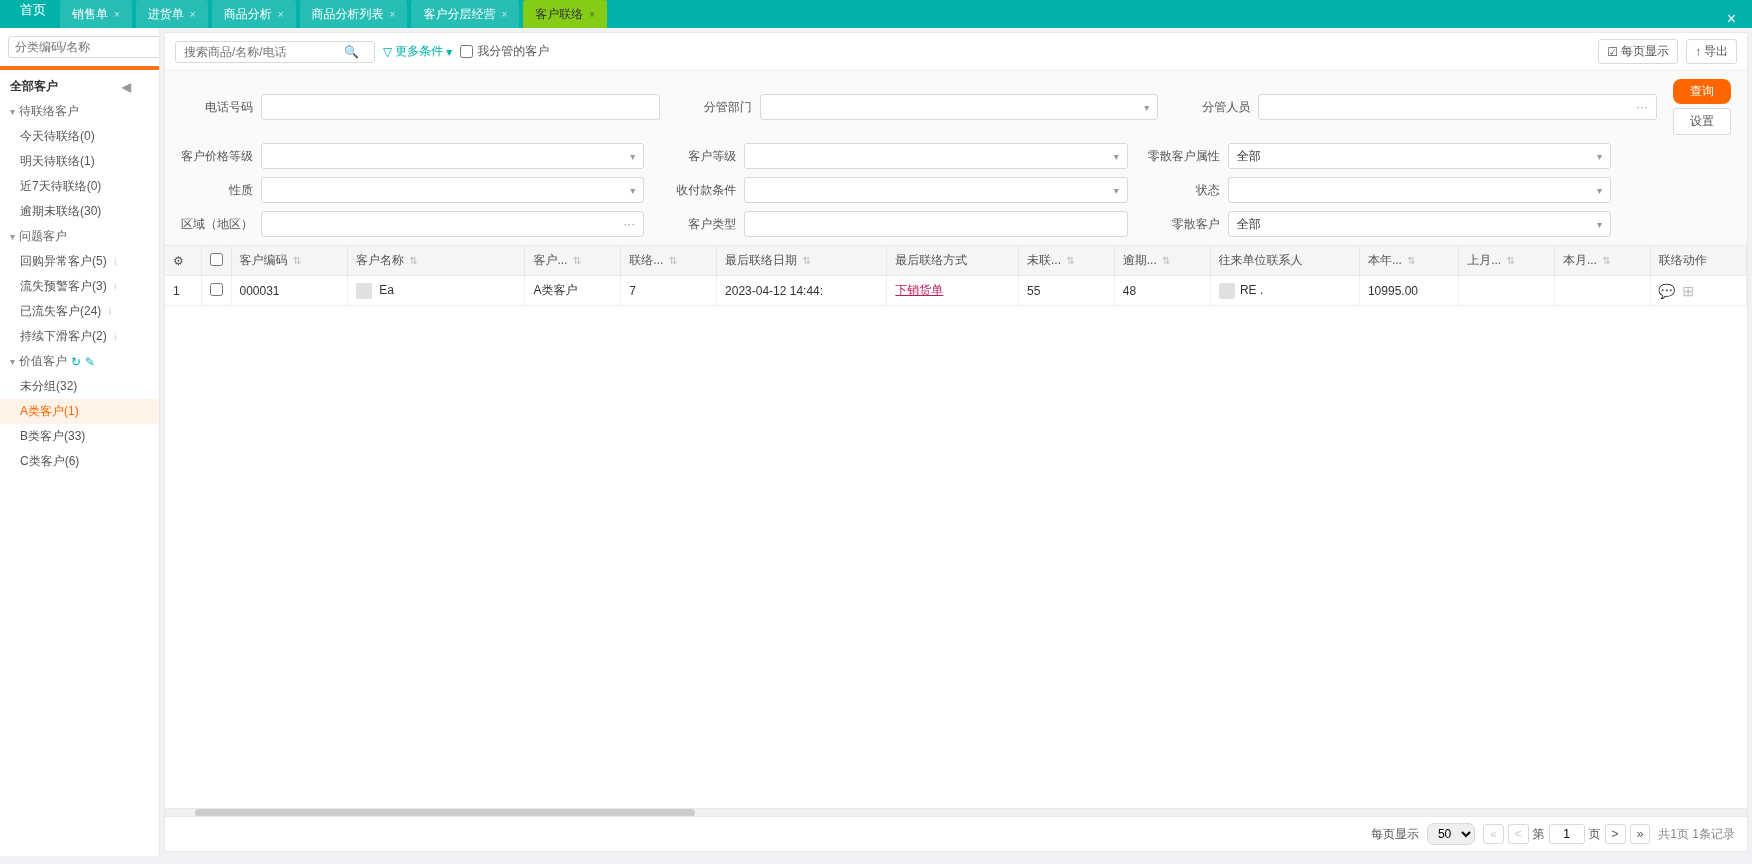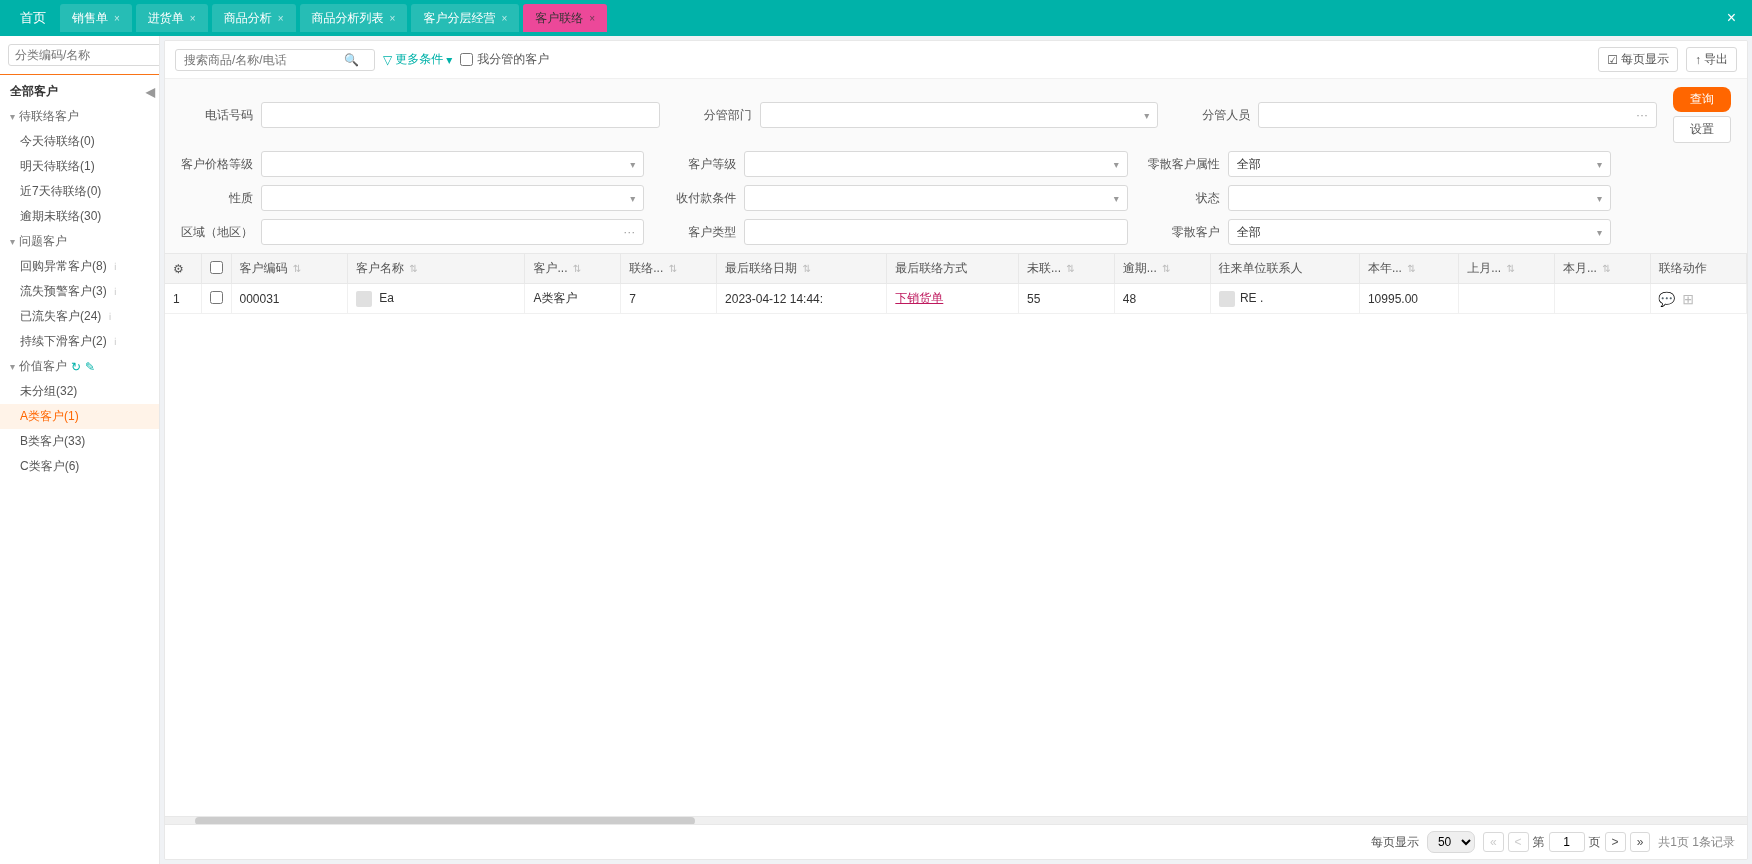--- a/index.html
+++ b/index.html
@@ -1,24 +1,24 @@
 <!DOCTYPE html>
 <html><head>
   <meta charset="utf-8">
   <style>
     * { box-sizing: border-box; margin: 0; padding: 0; font-family: 'Microsoft YaHei', Arial, sans-serif; font-size: 12px; }
     body { background: #f0f2f5; overflow: hidden; width: 1752px; height: 864px; }
 
     
     .top-nav {
       display: flex;
-      align-items: center;
+      align-items: flex-end;
       background: #00b2a9;
-      height: 36px;
-      padding: 12px 8px;
+      height: 28px;
+      padding: 0 8px;
       color: white;
     }
     .top-nav .nav-home {
       padding: 0 12px;
       height: 36px;
       line-height: 36px;
       font-size: 13px;
       color: white;
       cursor: pointer;
     }
@@ -29,21 +29,21 @@
       padding: 0 12px;
       margin: 0 2px;
       background: rgba(255,255,255,0.15);
       border-radius: 3px 3px 0 0;
       color: white;
       cursor: pointer;
       font-size: 12px;
       position: relative;
     }
     .top-nav .nav-tab.active {
-      background: #ec4899;
+      background: #84cc16;
       color: #333;
     }
     .top-nav .nav-tab .close-icon {
       margin-left: 6px;
       font-size: 10px;
       opacity: 0.7;
     }
     .top-nav .spacer { flex: 1; }
     .top-nav .nav-close {
       color: white;
@@ -66,36 +66,36 @@
       background: white;
       border-right: 1px solid #e8e8e8;
       display: flex;
       flex-direction: column;
       overflow-y: auto;
     }
     .sidebar-search {
       display: flex;
       align-items: flex-end;
       padding: 8px;
-      border-bottom: 1px solid #f97316;
+      border-bottom: 4px solid #f97316;
     }
     .sidebar-search input {
       flex: 1;
       border: 1px solid #d9d9d9;
       border-radius: 3px;
       padding: 3px 6px;
       font-size: 12px;
       outline: none;
       color: #999;
     }
     .sidebar-section-header {
       display: flex;
       align-items: center;
       justify-content: space-between;
-      padding: 8px 4px 4px 10px;
+      padding: 8px 28px 4px 10px;
       font-weight: bold;
       color: #333;
       font-size: 13px;
     }
     .sidebar-section-header .collapse-icon {
       font-size: 12px;
       color: #999;
       cursor: pointer;
     }
     .sidebar-group-title {
@@ -418,21 +418,21 @@
     <div class="sidebar-item">今天待联络(0)</div>
     <div class="sidebar-item">明天待联络(1)</div>
     <div class="sidebar-item">近7天待联络(0)</div>
     <div class="sidebar-item">逾期未联络(30)</div>
 
     <div class="sidebar-group-title">
       <span class="arrow">▾</span>
       <span>问题客户</span>
     </div>
     <div class="sidebar-item">
-      <span>回购异常客户(8)</span>
+      <span>回购异常客户(5)</span>
       <span class="info-icon">ℹ</span>
     </div>
     <div class="sidebar-item">
       <span>流失预警客户(3)</span>
       <span class="info-icon">ℹ</span>
     </div>
     <div class="sidebar-item">
       <span>已流失客户(24)</span>
       <span class="info-icon">ℹ</span>
     </div>

